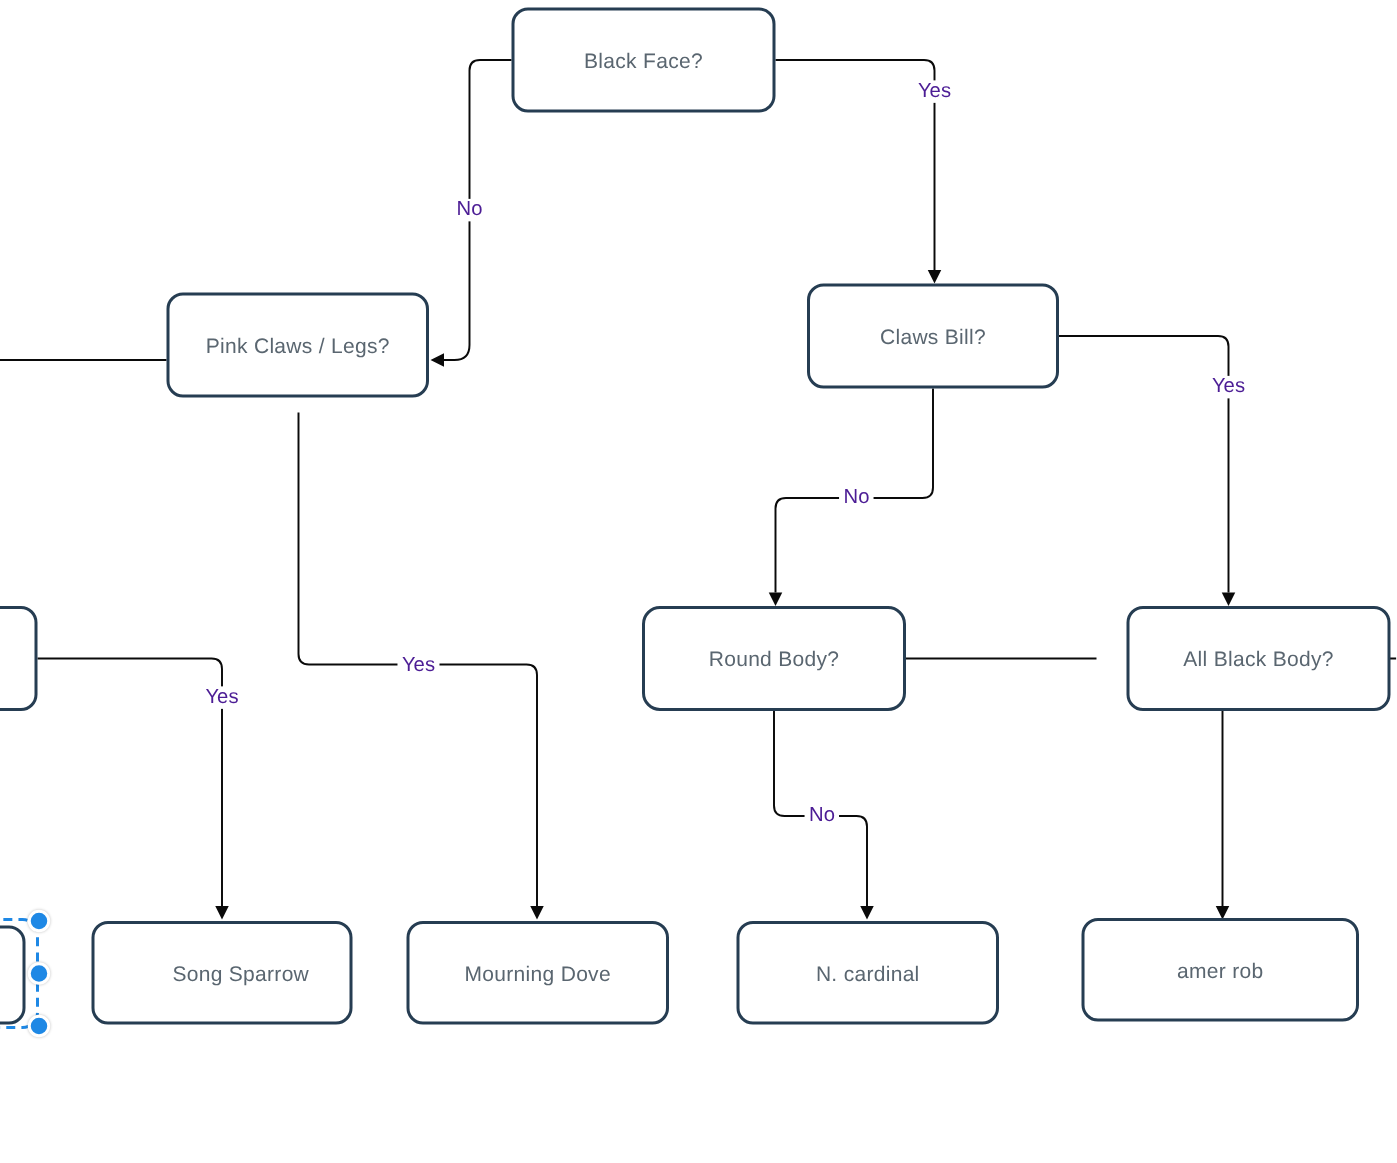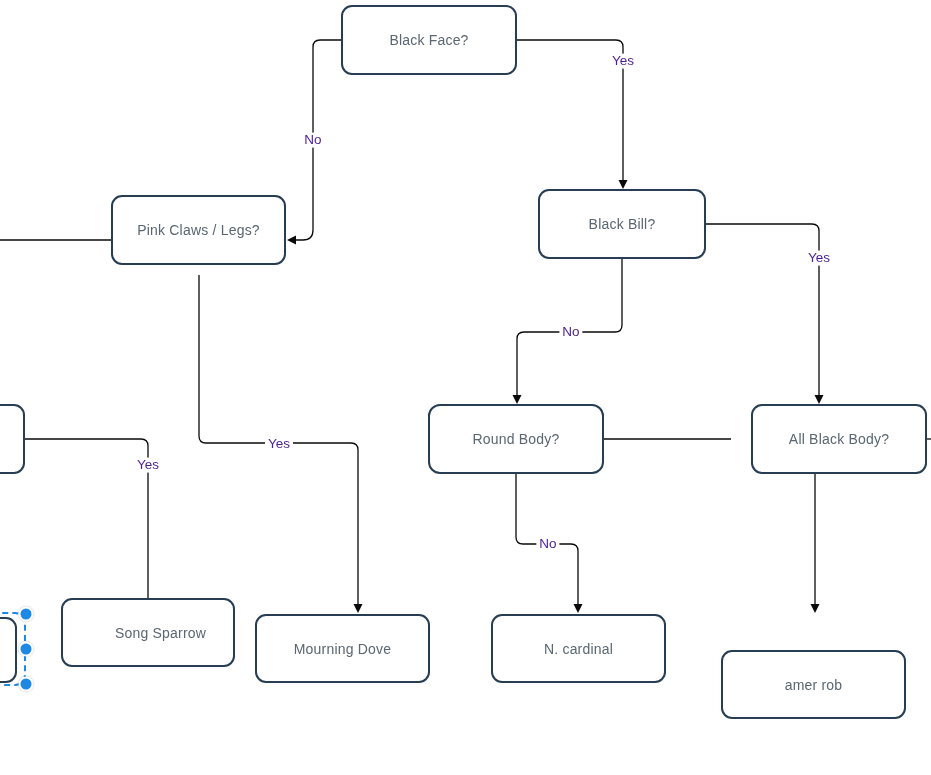--- a/index.html
+++ b/index.html
@@ -30,24 +30,24 @@
     text-align: center;
     font-size: 14px;
     color: #5a6670;
     letter-spacing: 0.2px;
   }
   .n-black-face     { left: 341px; top:   5px; width: 176px; height: 70px; }
   .n-pink-claws     { left: 111px; top: 195px; width: 175px; height: 70px; }
   .n-black-bill     { left: 538px; top: 189px; width: 168px; height: 70px; }
   .n-round-body     { left: 428px; top: 404px; width: 176px; height: 70px; border-radius: 12px; }
   .n-all-black-body { left: 731px; top: 404px; width: 176px; height: 70px; margin-left: 20px; }
-  .n-song-sparrow   { left:  61px; top: 598px; width: 174px; height: 69px; padding-left: 25px; }
-  .n-mourning-dove  { left: 255px; top: 614px; width: 175px; height: 69px; }
+  .n-song-sparrow   { left:  61px; top: 614px; width: 174px; height: 69px; padding-left: 25px; }
+  .n-mourning-dove  { left: 271px; top: 614px; width: 175px; height: 69px; }
   .n-n-cardinal     { left: 491px; top: 614px; width: 175px; height: 69px; text-align: right; }
-  .n-amer-rob       { left: 721px; top: 650px; width: 185px; height: 69px; text-align: center; }
+  .n-amer-rob       { left: 721px; top: 612px; width: 185px; height: 69px; text-align: center; }
   .n-partial-left   { left: -151px; top: 404px; width: 176px; height: 70px; }
   .n-partial-selected { left: -159px; top: 617px; width: 176px; height: 66px; }
   .edge-label {
     position: absolute;
     transform: translate(-50%, -50%);
     background: #ffffff;
     padding: 0 3px;
     font-size: 13.5px;
     color: #4c1d95;
     white-space: nowrap;
@@ -130,21 +130,21 @@
     </g>
   </svg>
 
   <div class="node n-black-face">
     <span>Black Face?</span>
   </div>
   <div class="node n-pink-claws">
     <span>Pink Claws / Legs?</span>
   </div>
   <div class="node n-black-bill">
-    <span>Black Bill?</span>
+    <span>Claws Bill?</span>
   </div>
   <div class="node n-round-body">
     <span>Round Body?</span>
   </div>
   <div class="node n-all-black-body">
     <span>All Black Body?</span>
   </div>
   <div class="node n-song-sparrow">
     <span>Song Sparrow</span>
   </div>

